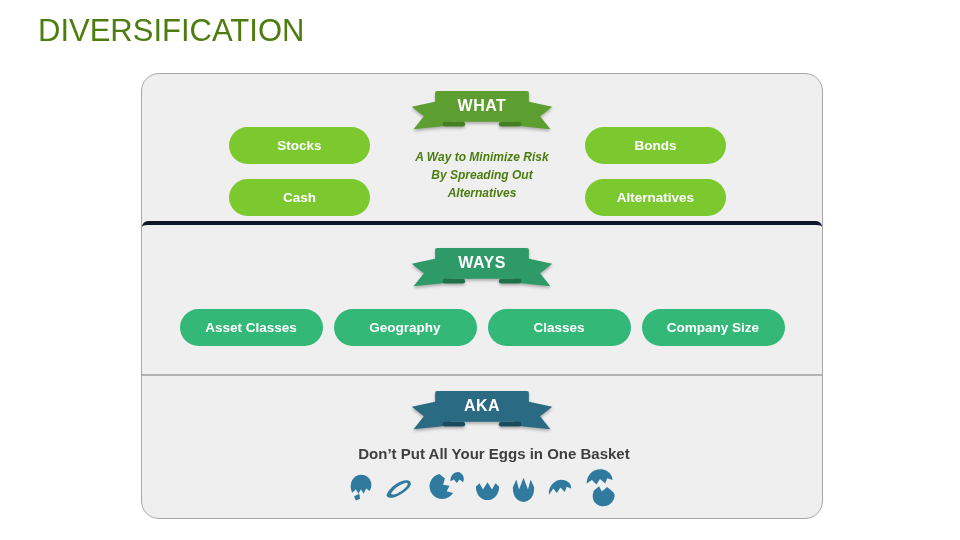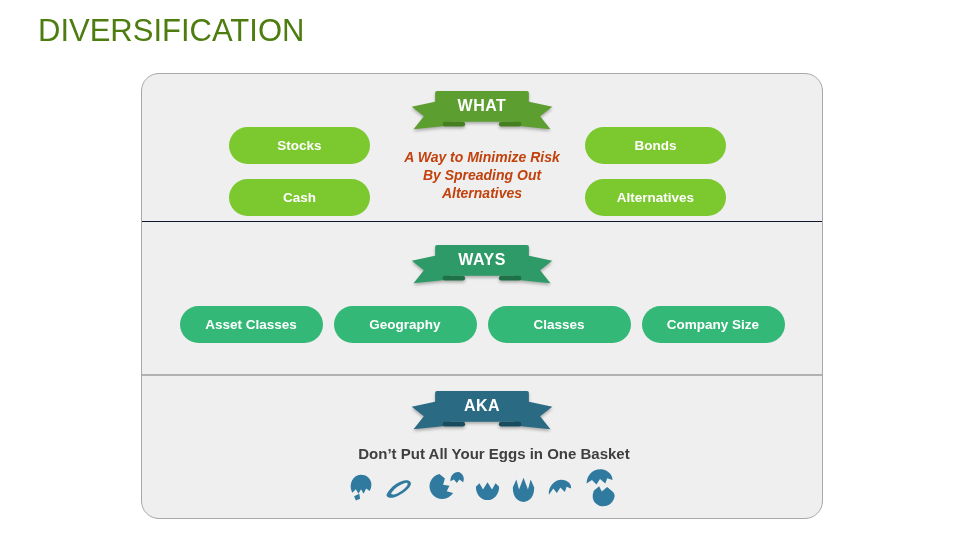--- a/index.html
+++ b/index.html
@@ -19,21 +19,21 @@
     position: absolute; left: 141px; top: 73px;
     width: 682px; height: 446px;
     box-sizing: border-box;
     background: #efefef;
     border: 1px solid #a9a7a9;
     border-radius: 18px;
     display: flex; flex-direction: column;
   }
   .section { position: relative; box-sizing: border-box; }
   .section-what { height: 147px; }
-  .section-ways { height: 153px; border-top: 1px solid #0f172a; }
+  .section-ways { height: 153px; border-top: 4px solid #0f172a; border-radius: 6px; }
   .section-aka  { flex: 1; border-top: 2px solid #b3b0b3; }
 
   
   .ribbon {
     position: absolute; left: 50%; transform: translateX(-50%);
     width: 150px; height: 49px;
   }
   .ribbon svg { width: 150px; height: 49px; display: block;
     filter: drop-shadow(0 2px 1.5px rgba(0,0,0,0.28)); }
   .ribbon .fold { fill: var(--fold); }
@@ -63,22 +63,22 @@
 
   .ways-row {
     position: absolute; left: 0; right: 0; top: 84px;
     display: flex; justify-content: center; gap: 11px;
   }
   .ways-row .pill { position: static; width: 143px; }
 
   .tagline {
     position: absolute; left: 50%; transform: translateX(-50%);
     top: 74px; width: 230px; text-align: center;
-    font-size: 14px; font-weight: 700; font-style: italic;
-    color: #c2410c; line-height: 18px;
+    font-size: 12px; font-weight: 700; font-style: italic;
+    color: #4d7c0f; line-height: 18px;
   }
 
   .aka-caption {
     position: absolute; left: 0; right: 0; top: 69px;
     text-align: center;
     font-size: 15px; font-weight: 700; color: #3f3f3f; margin-left: 24px;
   }
   .eggs-row {
     position: absolute; left: 0; right: 0; top: 91px;
     display: flex; justify-content: center; align-items: center; gap: 10px;

